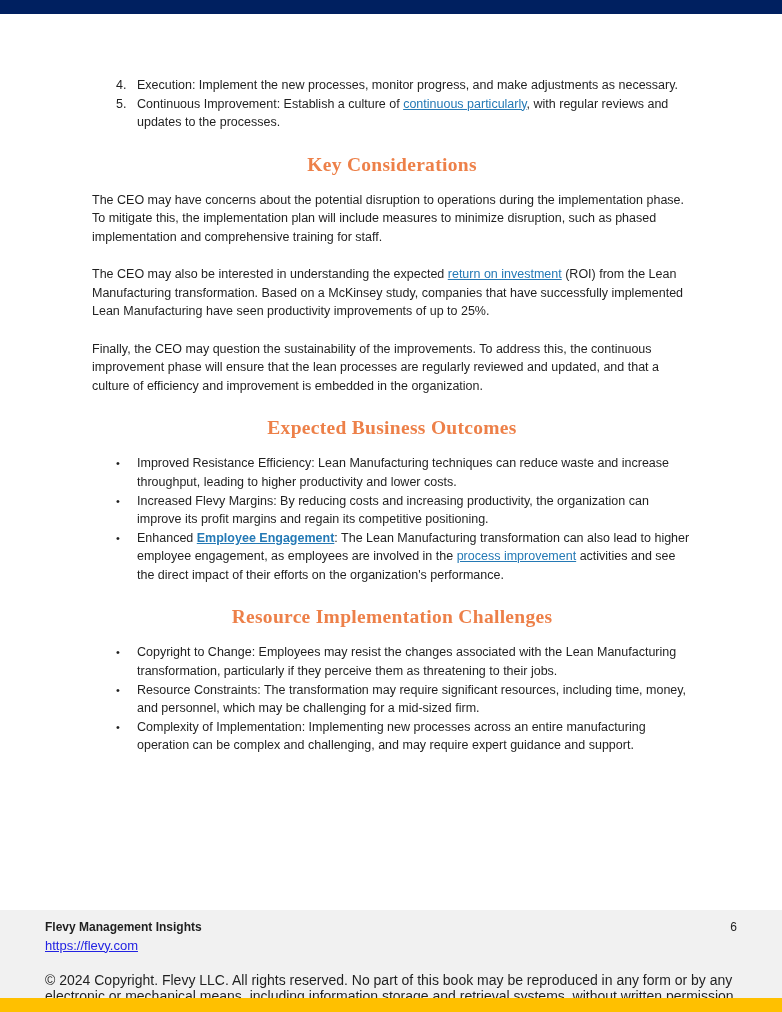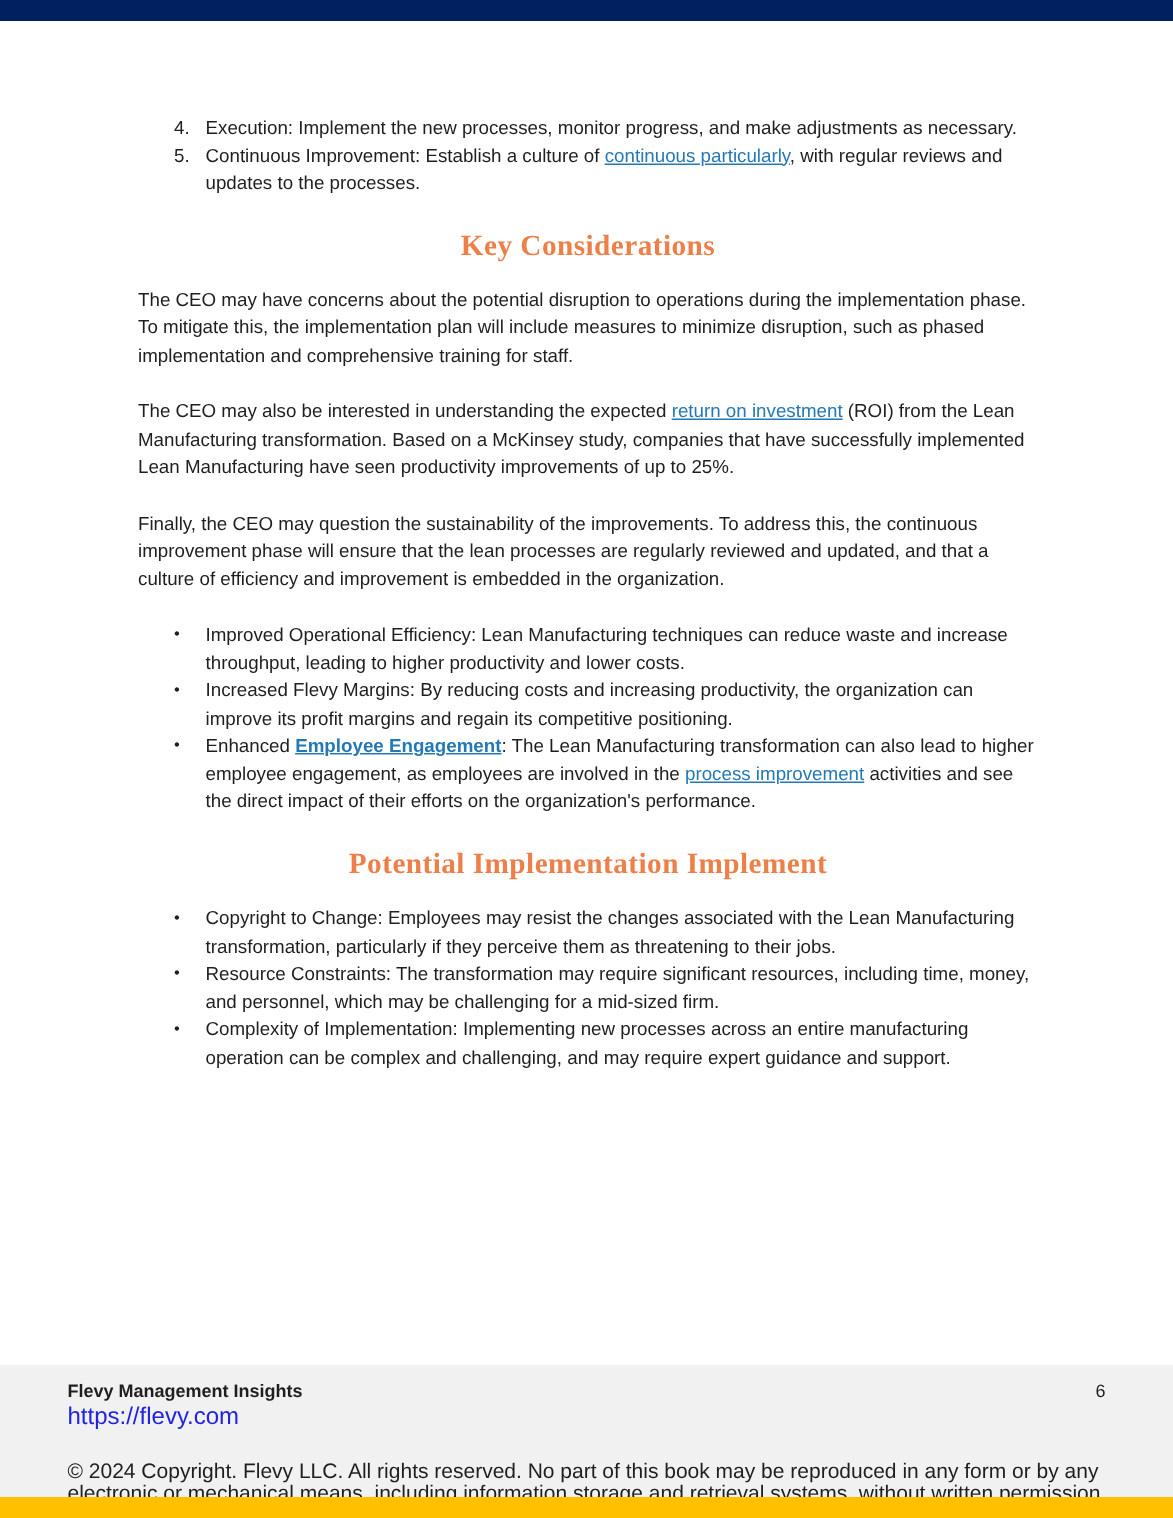--- a/index.html
+++ b/index.html
@@ -70,23 +70,24 @@
     padding: 9px 45px 0 45px;
     color: #1f1f1f;
   }
   .footer .brand {
     font-weight: bold;
     font-size: 12px;
     line-height: 16.5px;
   }
   .footer .site-link {
     display: inline-block;
-    font-size: 16px;
+    font-size: 13px;
     line-height: 16.5px;
     color: #2222E2;
+    text-decoration: underline;
     cursor: pointer;
   }
   .footer .copyright {
     margin-top: 19px;
     font-size: 14px;
     line-height: 15.6px;
   }
   .footer .page-number {
     position: absolute;
     top: 9px;
@@ -123,37 +124,38 @@
     </ol>
 
     <h2 class="section-heading">Key Considerations</h2>
 
     <p class="body-para">The CEO may have concerns about the potential disruption to operations during the implementation phase. To mitigate this, the implementation plan will include measures to minimize disruption, such as phased implementation and comprehensive training for staff.</p>
 
     <p class="body-para"><span>The CEO may also be interested in understanding the expected </span><a class="body-link">return on investment</a><span> (ROI) from the Lean Manufacturing transformation. Based on a McKinsey study, companies that have successfully implemented Lean Manufacturing have seen productivity improvements of up to 25%.</span></p>
 
     <p class="body-para">Finally, the CEO may question the sustainability of the improvements. To address this, the continuous improvement phase will ensure that the lean processes are regularly reviewed and updated, and that a culture of efficiency and improvement is embedded in the organization.</p>
 
+    <h2 class="section-heading">Expected Business Outcomes</h2>
 
     <ul class="doc-list">
       <li>
         <span class="marker-cell bullet-dot">•</span>
-        <span class="li-text"><b>Improved Operational Efficiency:</b><span> Lean Manufacturing techniques can reduce waste and increase throughput, leading to higher productivity and lower costs.</span></span>
+        <span class="li-text"><b>Improved Resistance Efficiency:</b><span> Lean Manufacturing techniques can reduce waste and increase throughput, leading to higher productivity and lower costs.</span></span>
       </li>
       <li>
         <span class="marker-cell bullet-dot">•</span>
         <span class="li-text"><b>Increased Flevy Margins:</b><span> By reducing costs and increasing productivity, the organization can improve its profit margins and regain its competitive positioning.</span></span>
       </li>
       <li>
         <span class="marker-cell bullet-dot">•</span>
         <span class="li-text"><b>Enhanced </b><a class="body-link bold">Employee Engagement</a><b>:</b><span> The Lean Manufacturing transformation can also lead to higher employee engagement, as employees are involved in the </span><a class="body-link">process improvement</a><span> activities and see the direct impact of their efforts on the organization's performance.</span></span>
       </li>
     </ul>
 
-    <h2 class="section-heading">Potential Implementation Implement</h2>
+    <h2 class="section-heading">Resource Implementation Challenges</h2>
 
     <ul class="doc-list">
       <li>
         <span class="marker-cell bullet-dot">•</span>
         <span class="li-text"><b>Copyright to Change:</b><span> Employees may resist the changes associated with the Lean Manufacturing transformation, particularly if they perceive them as threatening to their jobs.</span></span>
       </li>
       <li>
         <span class="marker-cell bullet-dot">•</span>
         <span class="li-text"><b>Resource Constraints:</b><span> The transformation may require significant resources, including time, money, and personnel, which may be challenging for a mid-sized firm.</span></span>
       </li>

